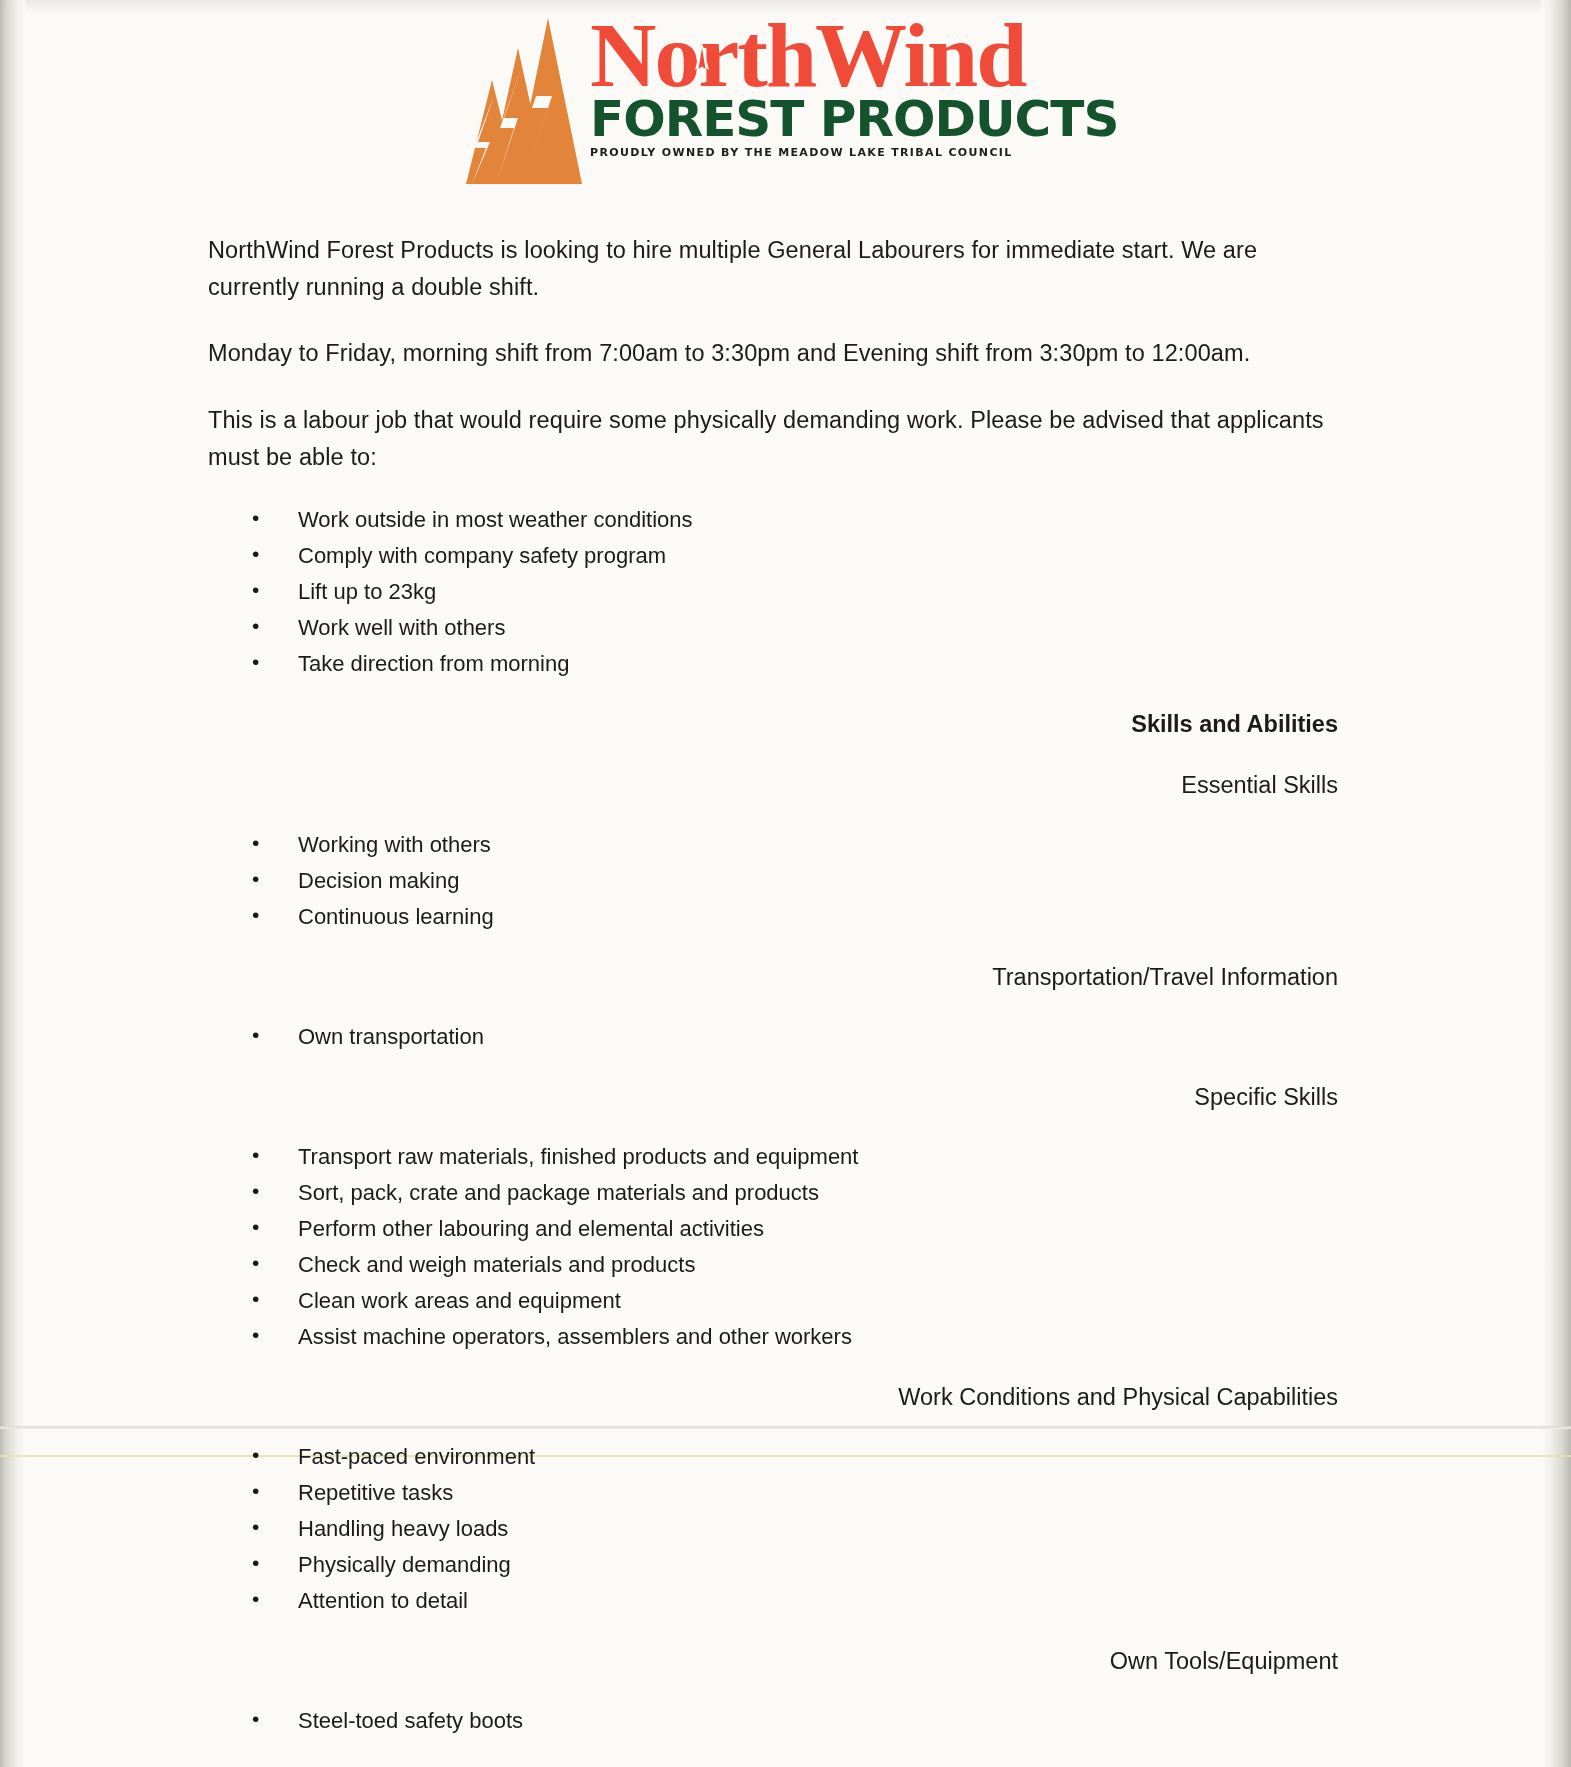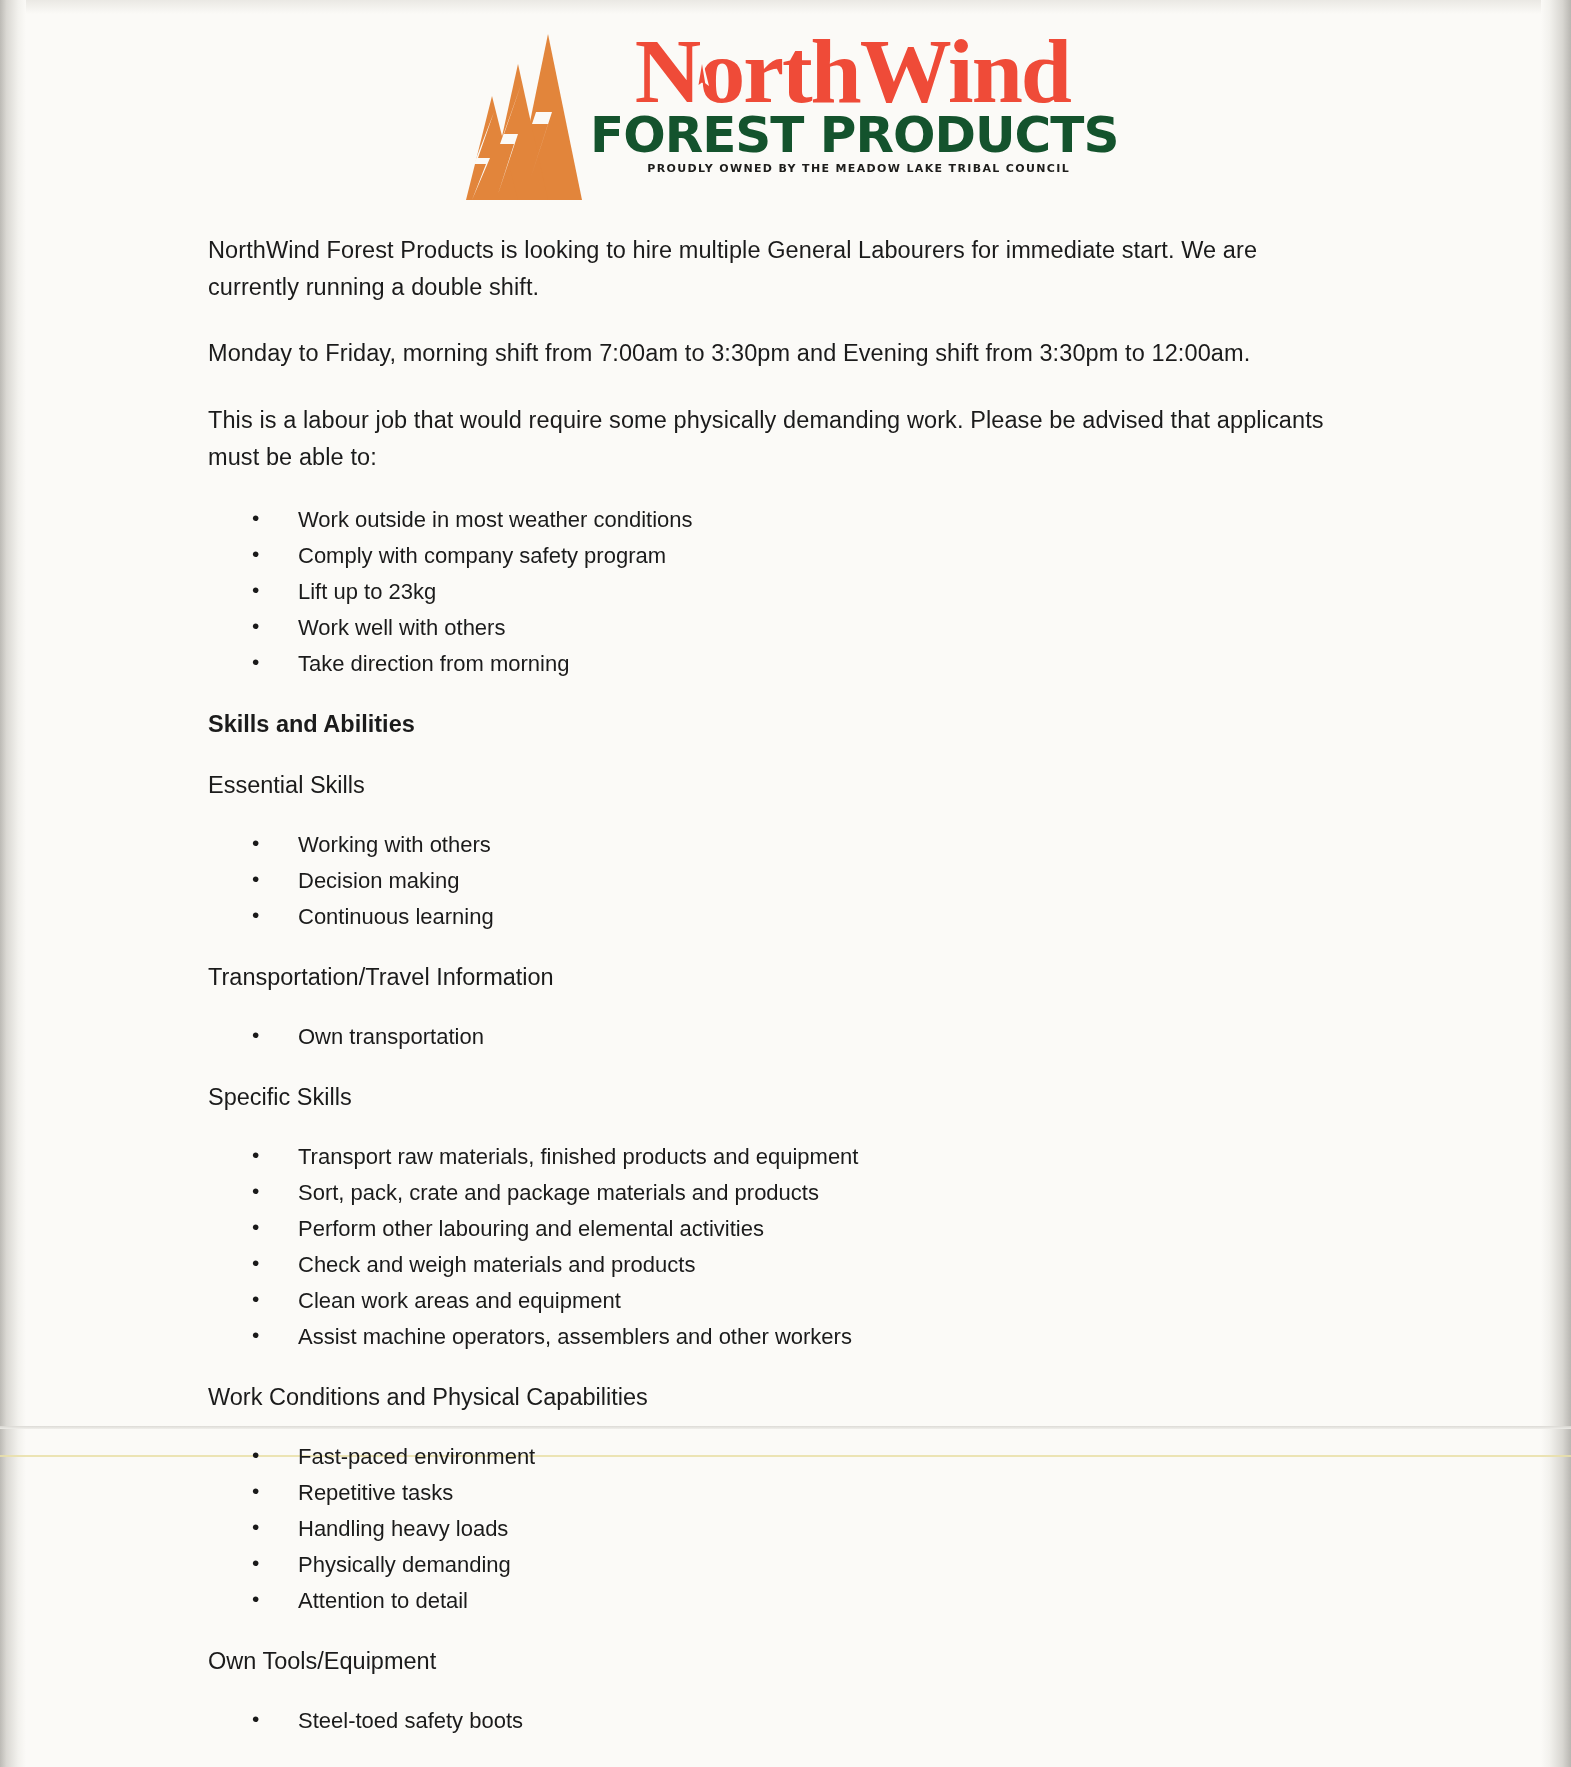--- a/index.html
+++ b/index.html
@@ -51,24 +51,23 @@
     left: 0; right: 0;
     height: 3px;
     background: linear-gradient(to bottom, #d9d7d2, #efeeea);
     opacity: .9;
   }
 
   
   .logo-wrap {
     position: absolute;
     left: 452px;
-    top: 28px;
+    top: 12px;
     width: 620px;
     height: 172px;
-    text-align: right;
   }
   .logo-trees {
     position: absolute;
     left: 0;
     top: 6px;
     width: 140px;
     height: 166px;
   }
   .logo-text-block {
     position: absolute;
@@ -126,20 +125,21 @@
   .para {
     font-size: 23.5px;
     line-height: 1.56;
     margin: 0 0 30px 0;
     letter-spacing: 0.1px;
   }
   .heading {
     font-size: 23.5px;
     line-height: 1.4;
     margin: 0 0 28px 0;
+    text-align: right;
   }
   .heading.bold {
     font-weight: bold;
   }
   ul.bullets {
     list-style: none;
     margin: 0 0 30px 0;
     padding: 0;
   }
   ul.bullets li {

